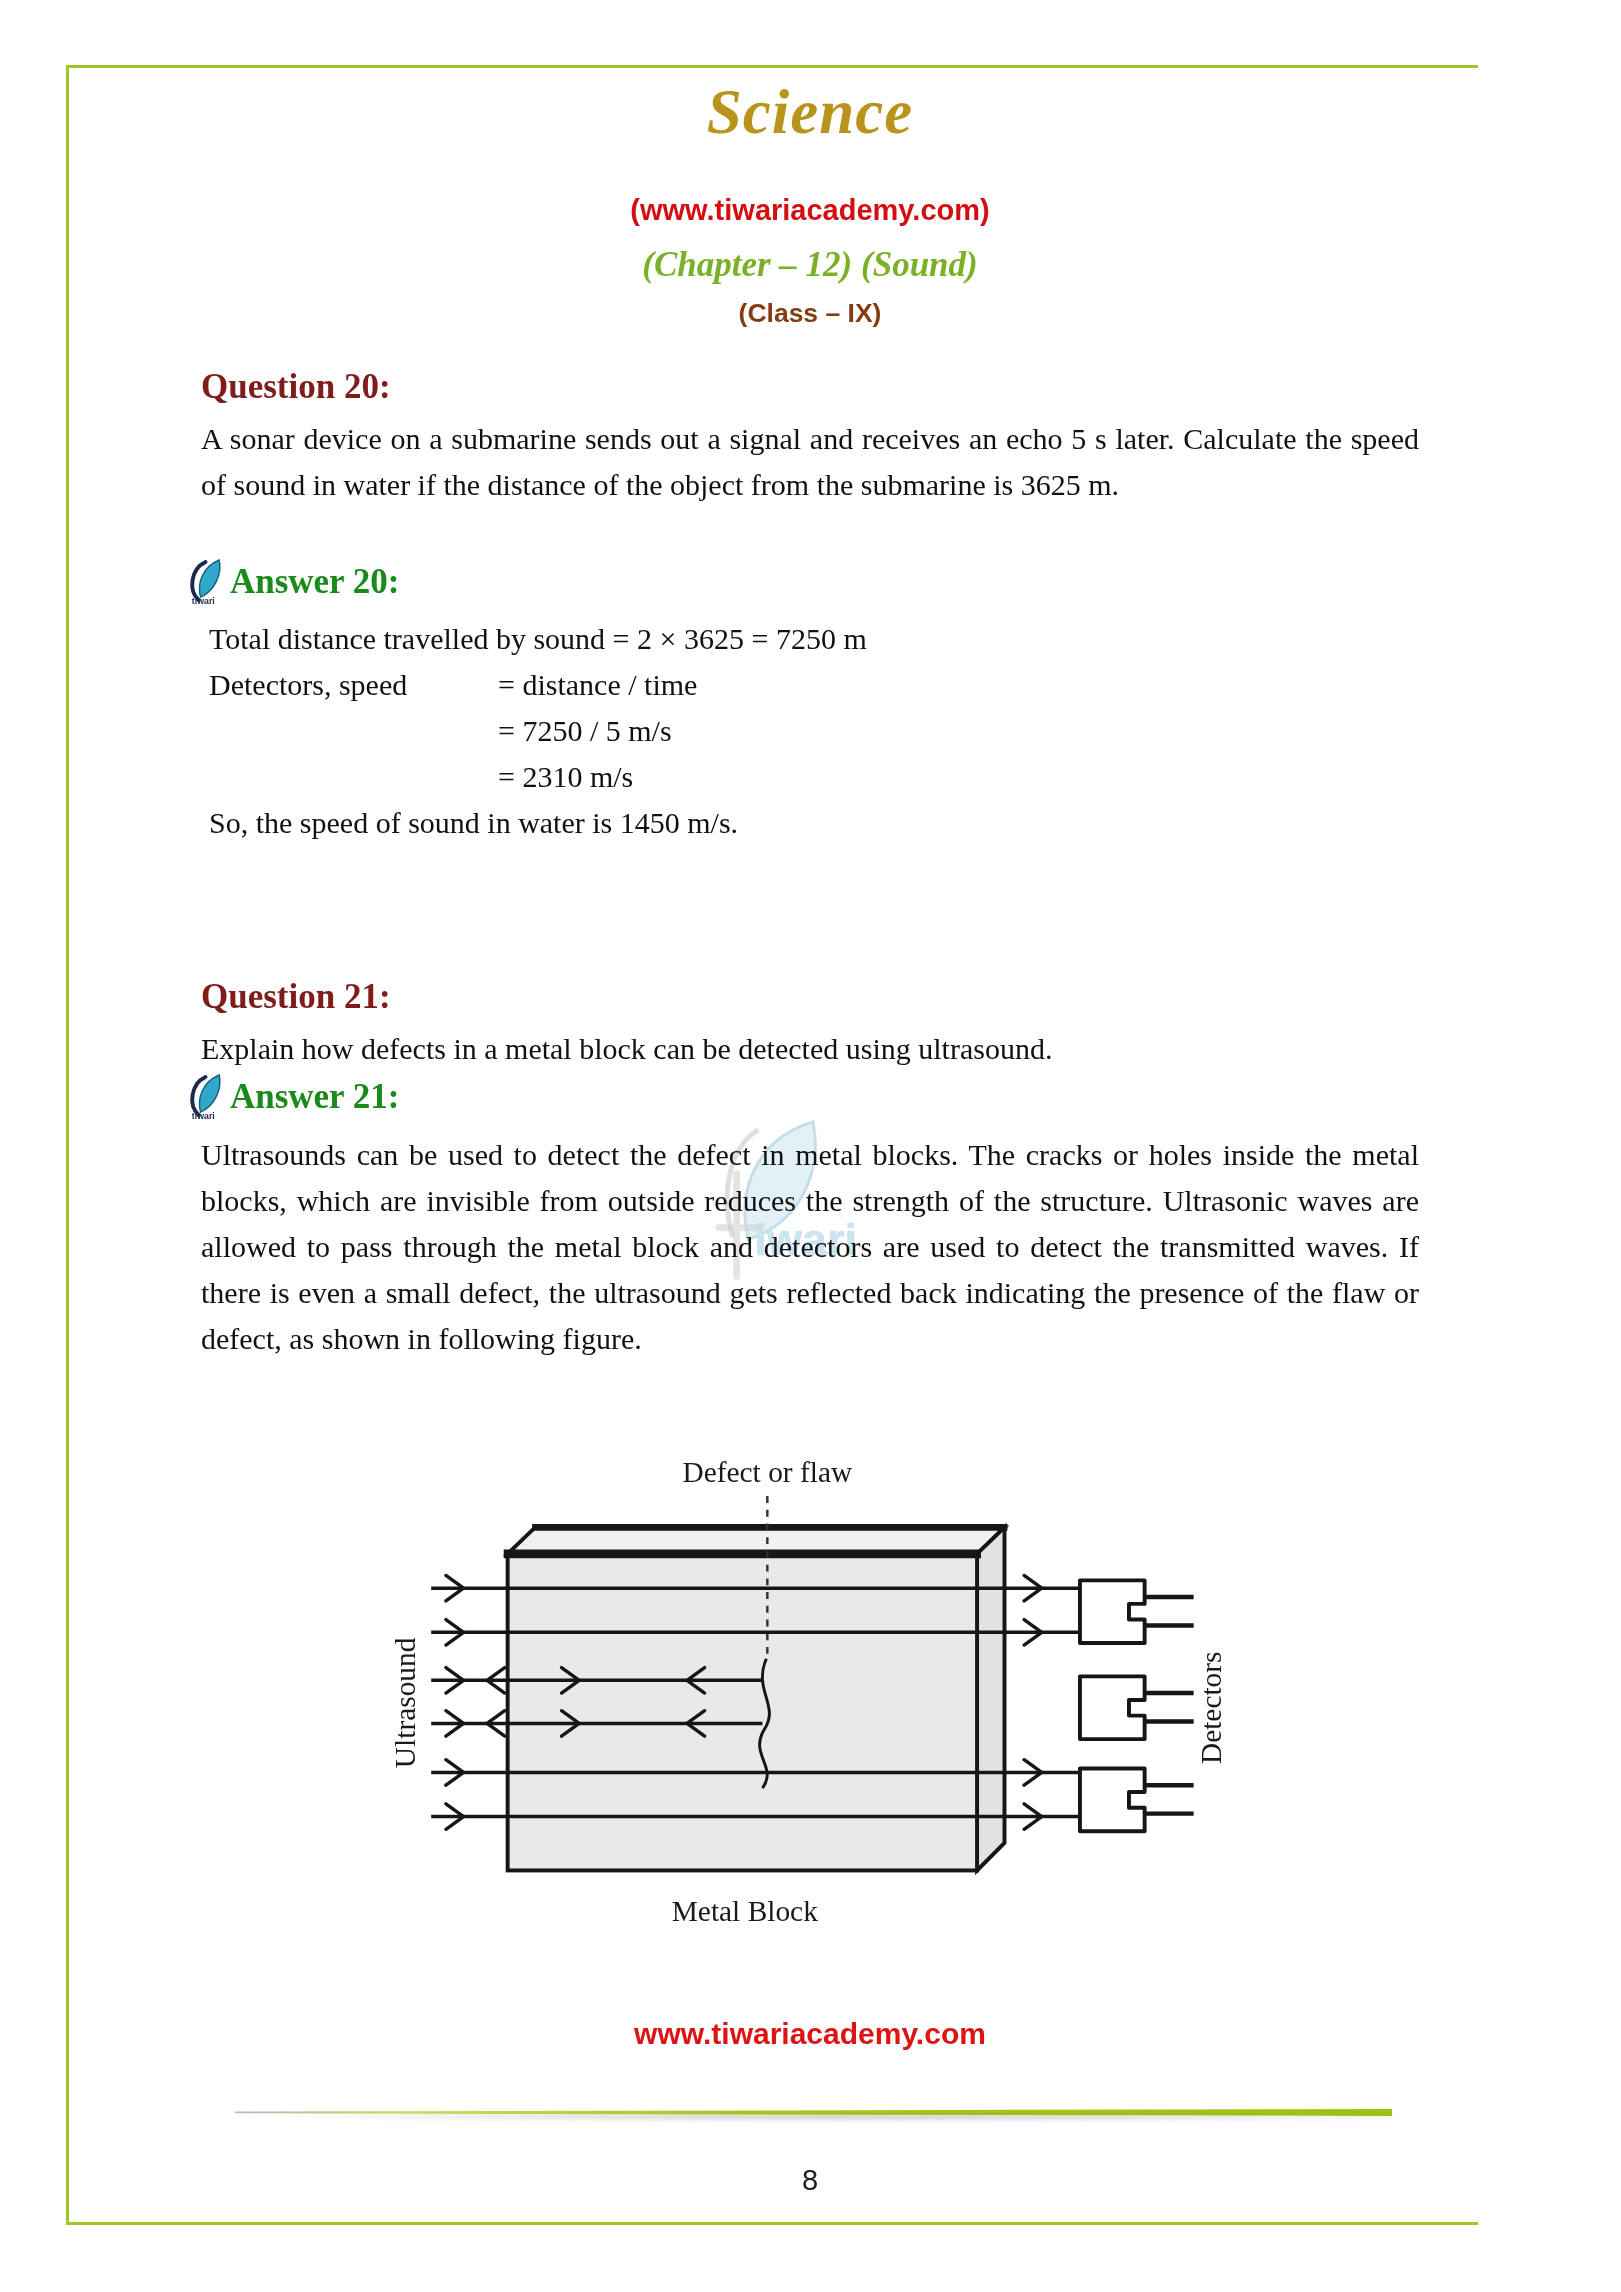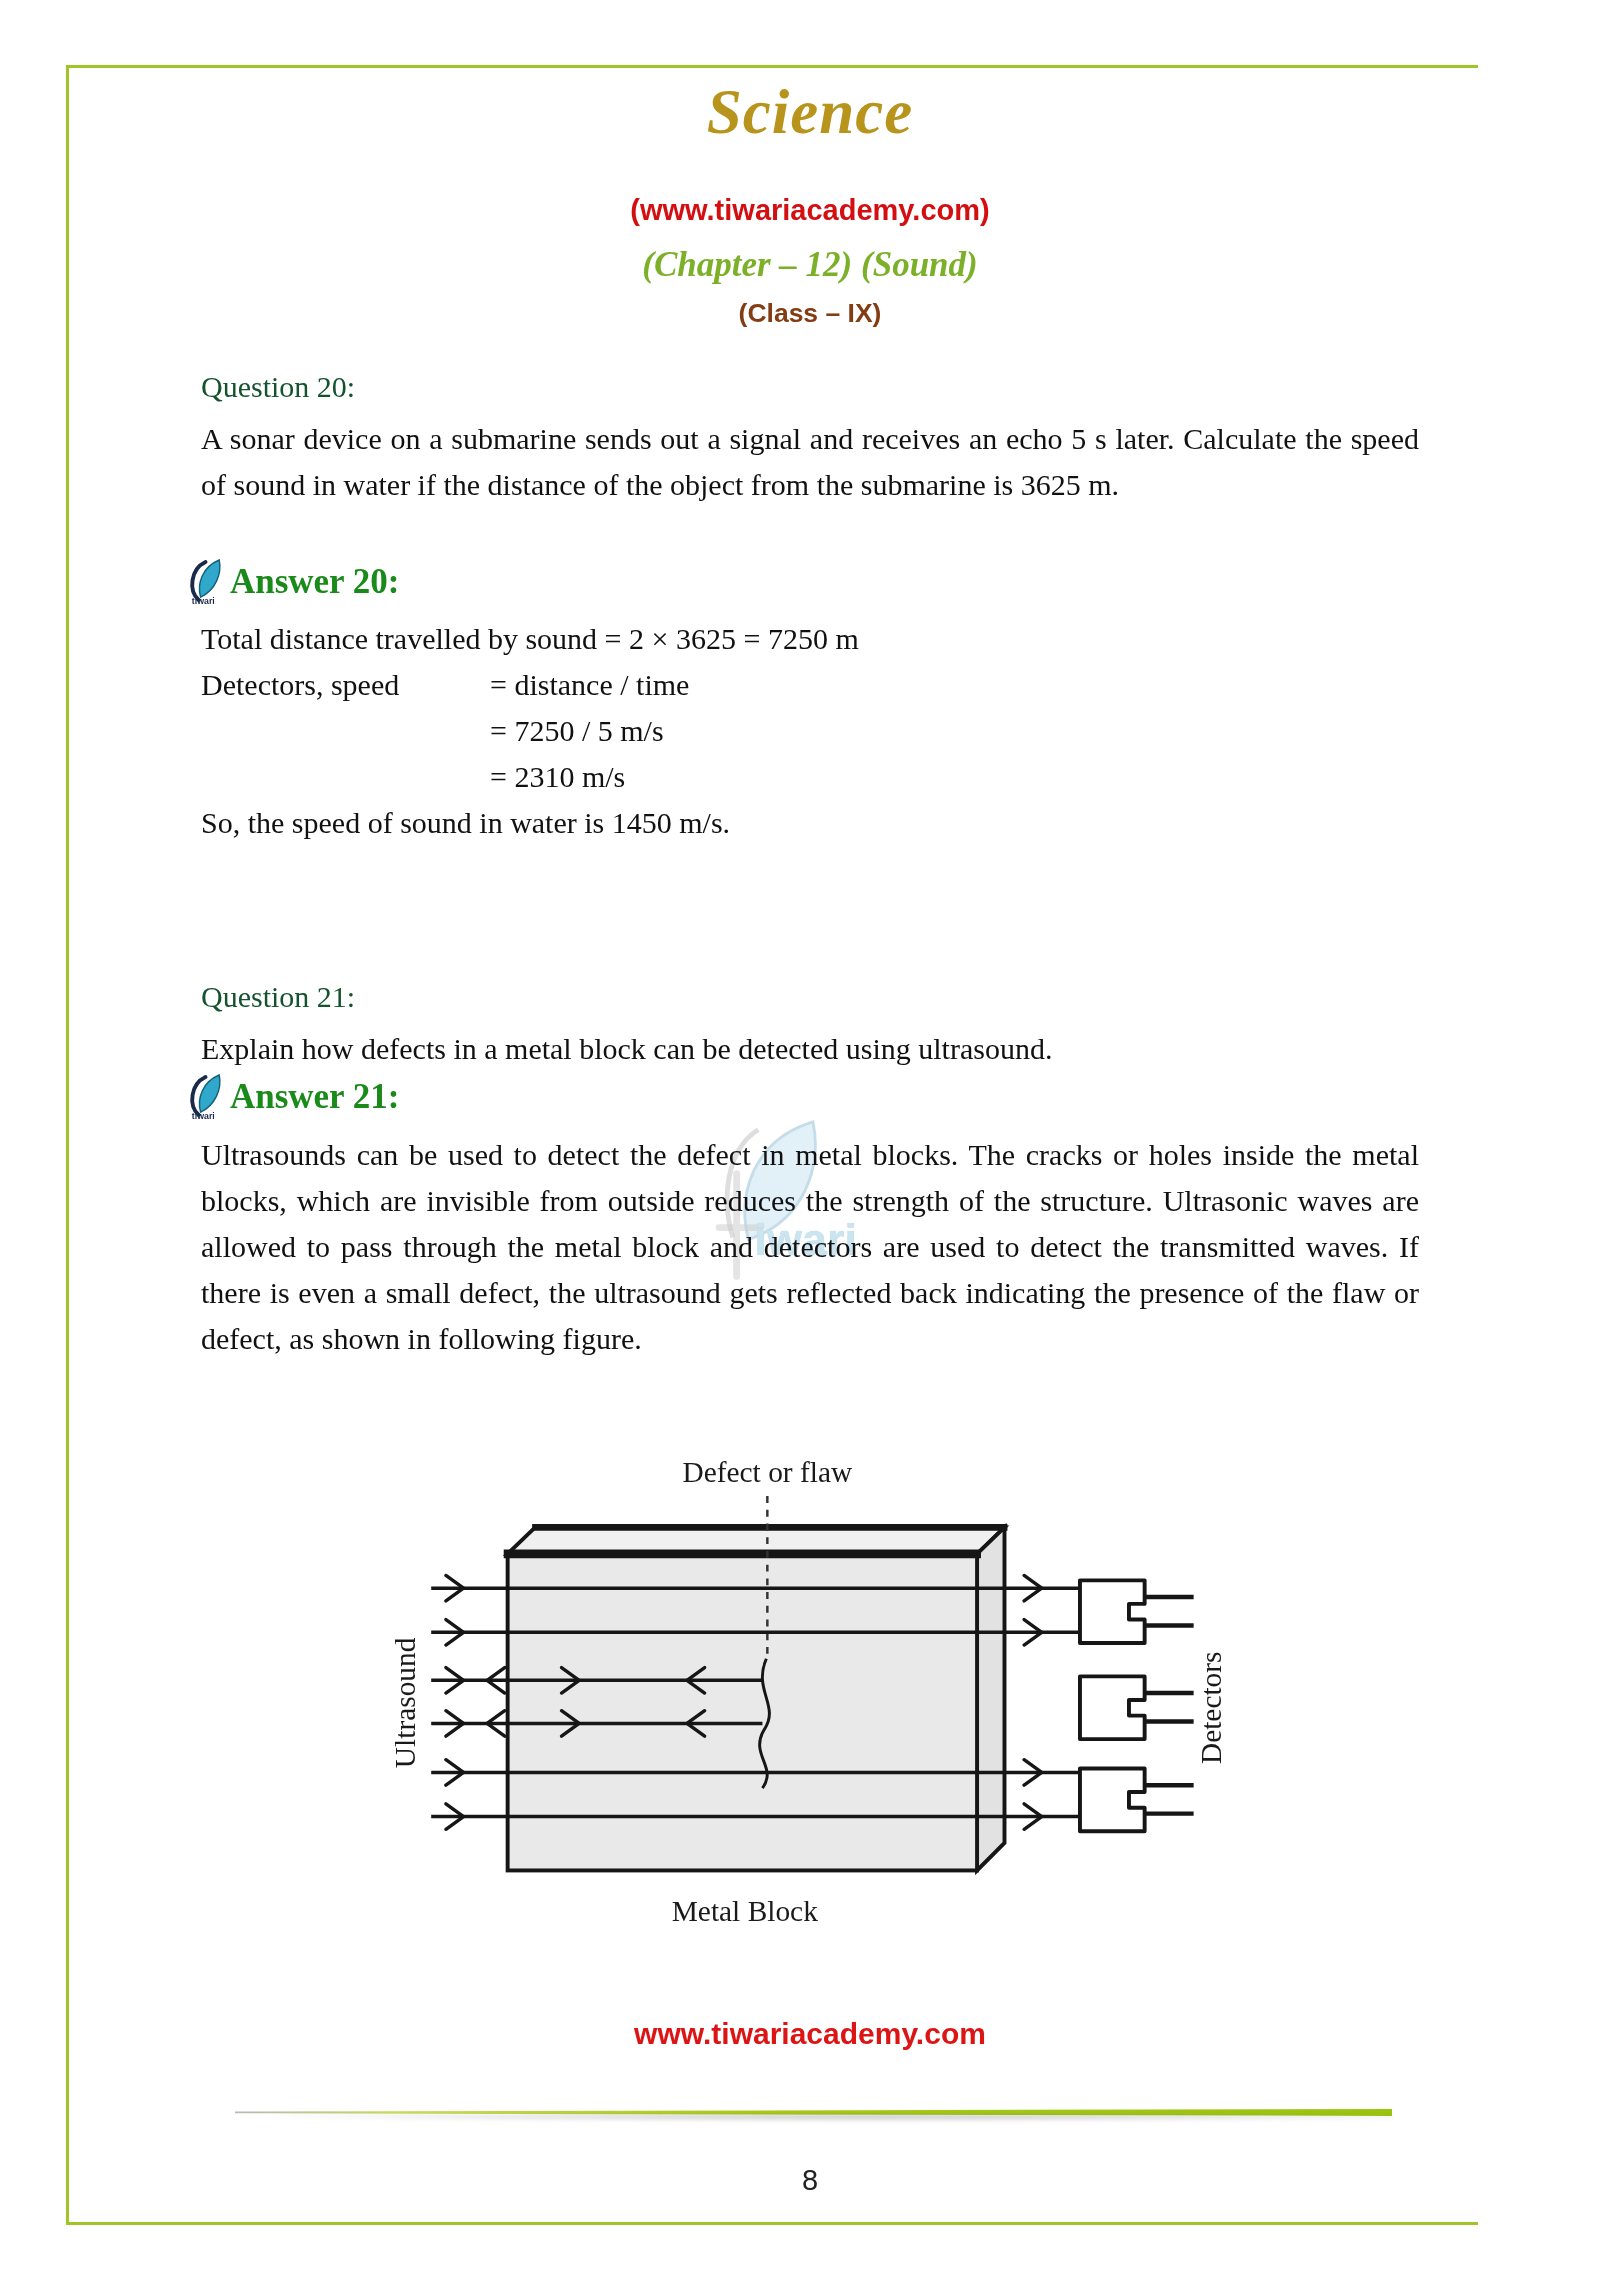--- a/index.html
+++ b/index.html
@@ -9,21 +9,21 @@
          border:3.9px solid #9fc527;box-sizing:border-box;}
   .abs{position:absolute;}
   .col{left:201px;width:1218px;}
   .centered{text-align:center;}
 
   .title{top:76px;font-size:63px;font-weight:bold;font-style:italic;color:#b8941c;letter-spacing:1px;}
   .site-line{top:194px;font-family:"Liberation Sans",sans-serif;font-size:29px;font-weight:bold;color:#d40f12;}
   .chapter-line{top:245px;font-size:35px;font-weight:bold;font-style:italic;color:#7cb029;}
   .class-line{top:298px;font-family:"Liberation Sans",sans-serif;font-size:26.5px;font-weight:bold;color:#843d12;}
 
-  .q-heading{font-size:30px;font-weight:normal;color:#14532d;line-height:43px;}
+  .q-heading{font-size:35px;font-weight:bold;color:#7f1d1d;line-height:43px;}
   .a-heading{font-size:35px;font-weight:bold;color:#1a8a1a;line-height:43px;display:flex;align-items:center;}
   .a-heading .logo-icon{margin-right:2.9px;flex:0 0 auto;}
   .para{font-size:30px;line-height:46px;text-align:justify;}
   .ansline{font-size:30px;line-height:46px;}
   .eq-label{display:inline-block;width:289px;}
   .eq-indent{padding-left:289px;}
 
   .a21-wrap{position:relative;}
   .a21-wrap .para{position:relative;z-index:1;}
   .watermark{position:absolute;z-index:0;left:50%;top:-11.8px;transform:translateX(-50%);
@@ -65,21 +65,21 @@
 
   <div class="abs a-heading" style="left:186px;top:557px;">
     <svg class="logo-icon" width="41" height="49" viewBox="0 0 42 50" style="font-size:36px">
       <path d="M 20 5 C 5 12 2 34 13 44" fill="none" stroke="#1b2a4a" stroke-width="4" stroke-linecap="round"></path>
       <path d="M 34 3 C 17 10 11 27 15 41 C 30 34 37 17 34 3 Z" fill="#2fa8cc" stroke="#16607a" stroke-width="1.5"></path>
       <text x="6" y="48" font-family="Liberation Sans, sans-serif" font-size="9" font-weight="bold" fill="#1b2a4a">tiwari</text>
     </svg>
     <span>Answer 20:</span>
   </div>
 
-  <div class="abs col" style="top:616px;">
+  <div class="abs col" style="top:616px;margin-left:8px;">
     <div class="ansline">Total distance travelled by sound = 2 × 3625 = 7250 m</div>
     <div class="ansline">
       <span class="eq-label">Detectors, speed</span><span>= distance / time</span>
     </div>
     <div class="ansline eq-indent">= 7250 / 5 m/s</div>
     <div class="ansline eq-indent">= 2310 m/s</div>
     <div class="ansline">So, the speed of sound in water is 1450 m/s.</div>
   </div>
 
   <div class="abs col q-heading" style="top:975px;">Question 21:</div>

